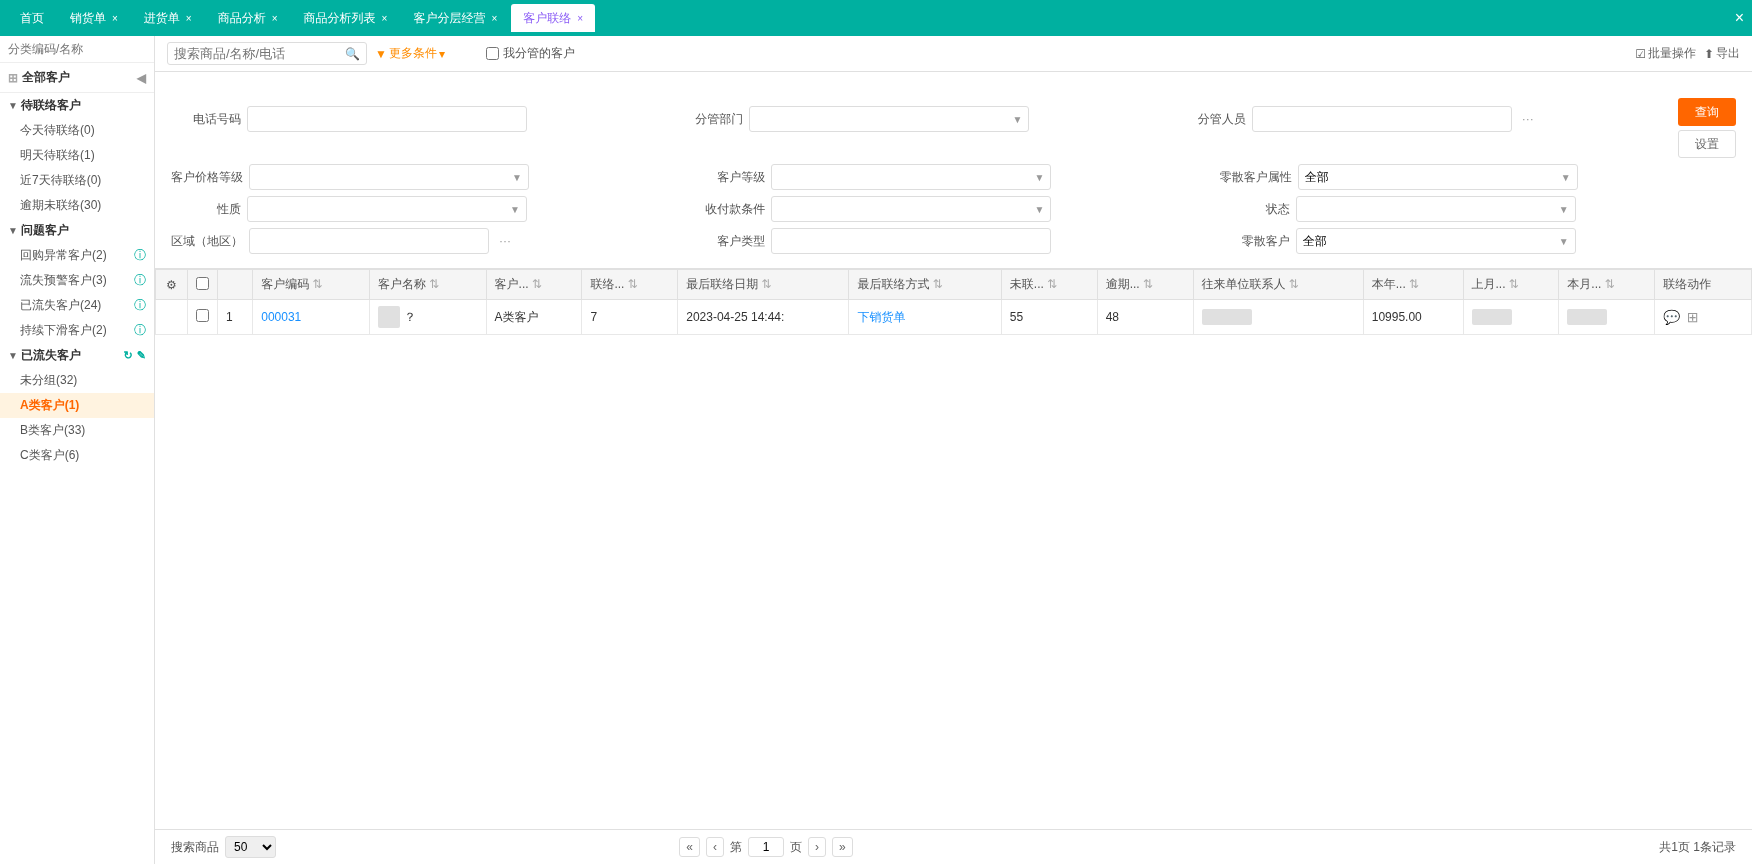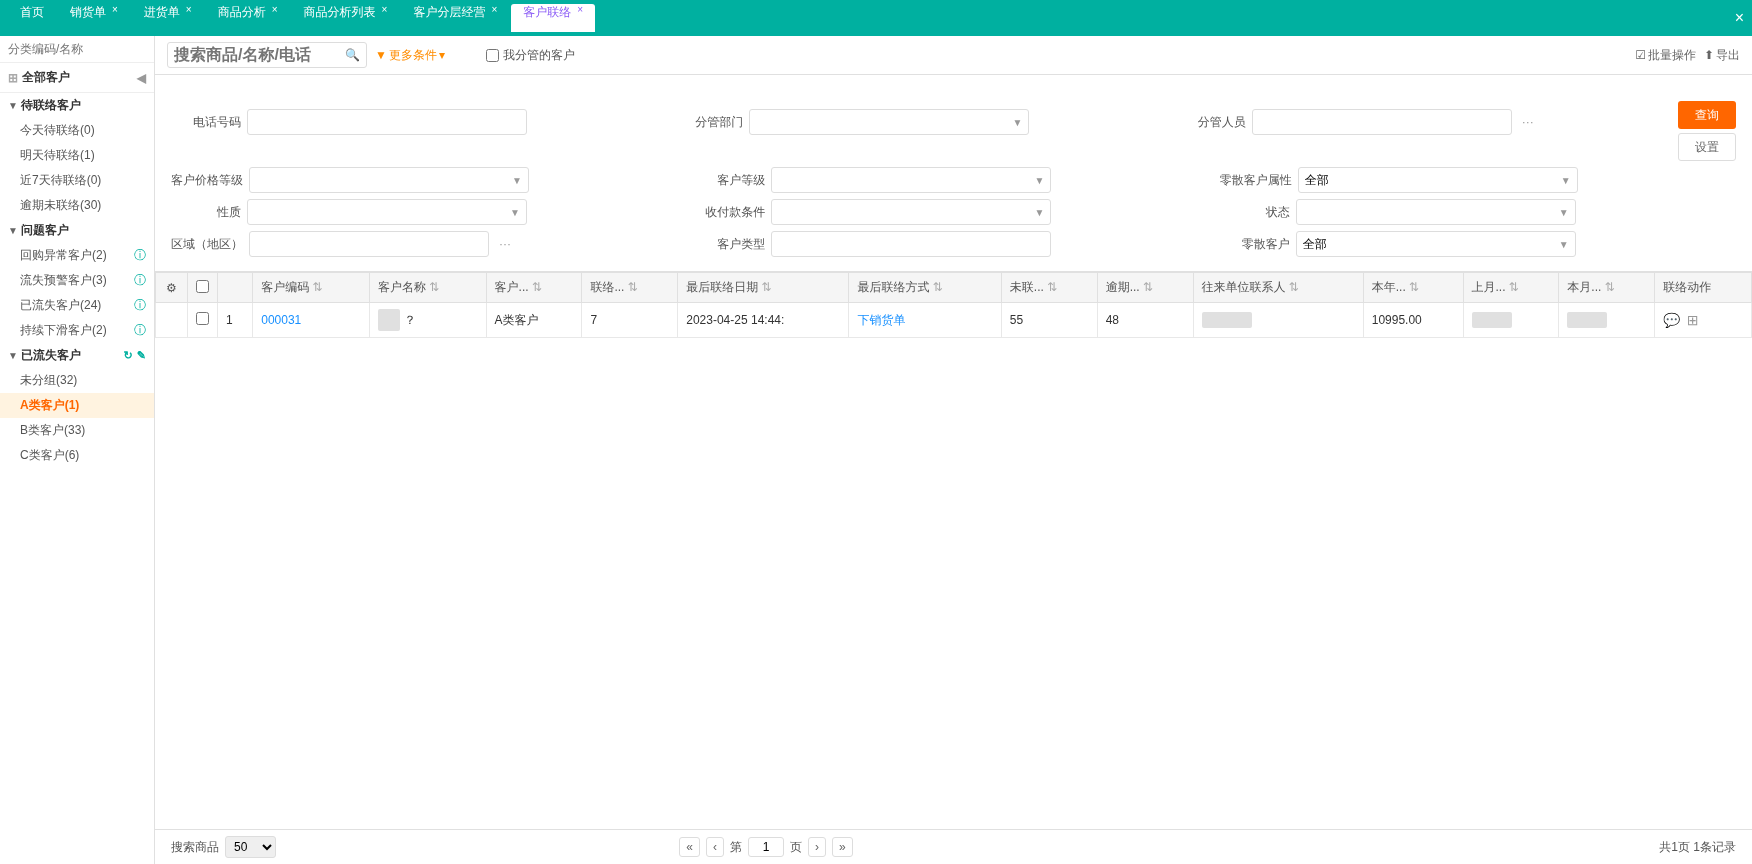--- a/index.html
+++ b/index.html
@@ -5,21 +5,21 @@
     * { box-sizing: border-box; margin: 0; padding: 0; font-family: 'Microsoft YaHei', Arial, sans-serif; font-size: 12px; }
     body { background: #f5f5f5; width: 1752px; min-height: 864px; overflow-x: hidden; }
     
     
     .top-nav {
       display: flex; align-items: center;
       background: #00b0a0; height: 36px;
       padding: 0 8px; gap: 2px;
     }
     .nav-tab {
-      display: flex; align-items: flex-start; gap: 4px;
+      display: flex; align-items: center; gap: 4px;
       padding: 0 12px; height: 28px; cursor: pointer;
       color: #fff; border-radius: 3px 3px 0 0;
       white-space: nowrap;
     }
     .nav-tab.home { background: transparent; }
     .nav-tab.active { background: #fff; color: #8b5cf6; }
     .nav-tab .close-icon { font-size: 10px; cursor: pointer; margin-left: 2px; }
     .nav-close-all { margin-left: auto; color: #fff; cursor: pointer; font-size: 16px; }
     
     
@@ -66,21 +66,21 @@
     
     
     .filter-bar {
       display: flex; align-items: center; padding: 6px 12px;
       background: #fff; border-bottom: 1px solid #e0e0e0; gap: 8px;
     }
     .filter-search {
       display: flex; align-items: center; border: 1px solid #ddd;
       border-radius: 3px; padding: 3px 6px; gap: 4px; width: 200px;
     }
-    .filter-search input { border: none; outline: none; font-size: 16px; flex: 1; font-weight: bold; }
+    .filter-search input { border: none; outline: none; font-size: 13px; flex: 1; }
     .filter-more { color: #ff8c00; cursor: pointer; display: flex; align-items: center; gap: 2px; }
     .filter-checkbox { display: flex; align-items: center; gap: 4px; cursor: pointer; color: #555; margin-left: 33px; }
     .filter-actions { margin-left: auto; display: flex; gap: 8px; align-items: center; }
     .btn-batch { color: #666; cursor: pointer; display: flex; align-items: center; gap: 2px; }
     .btn-export { color: #666; cursor: pointer; display: flex; align-items: center; gap: 2px; }
     
     
     .filter-form {
       background: #fff; border-bottom: 1px solid #e0e0e0; padding: 8px 16px;
     }

